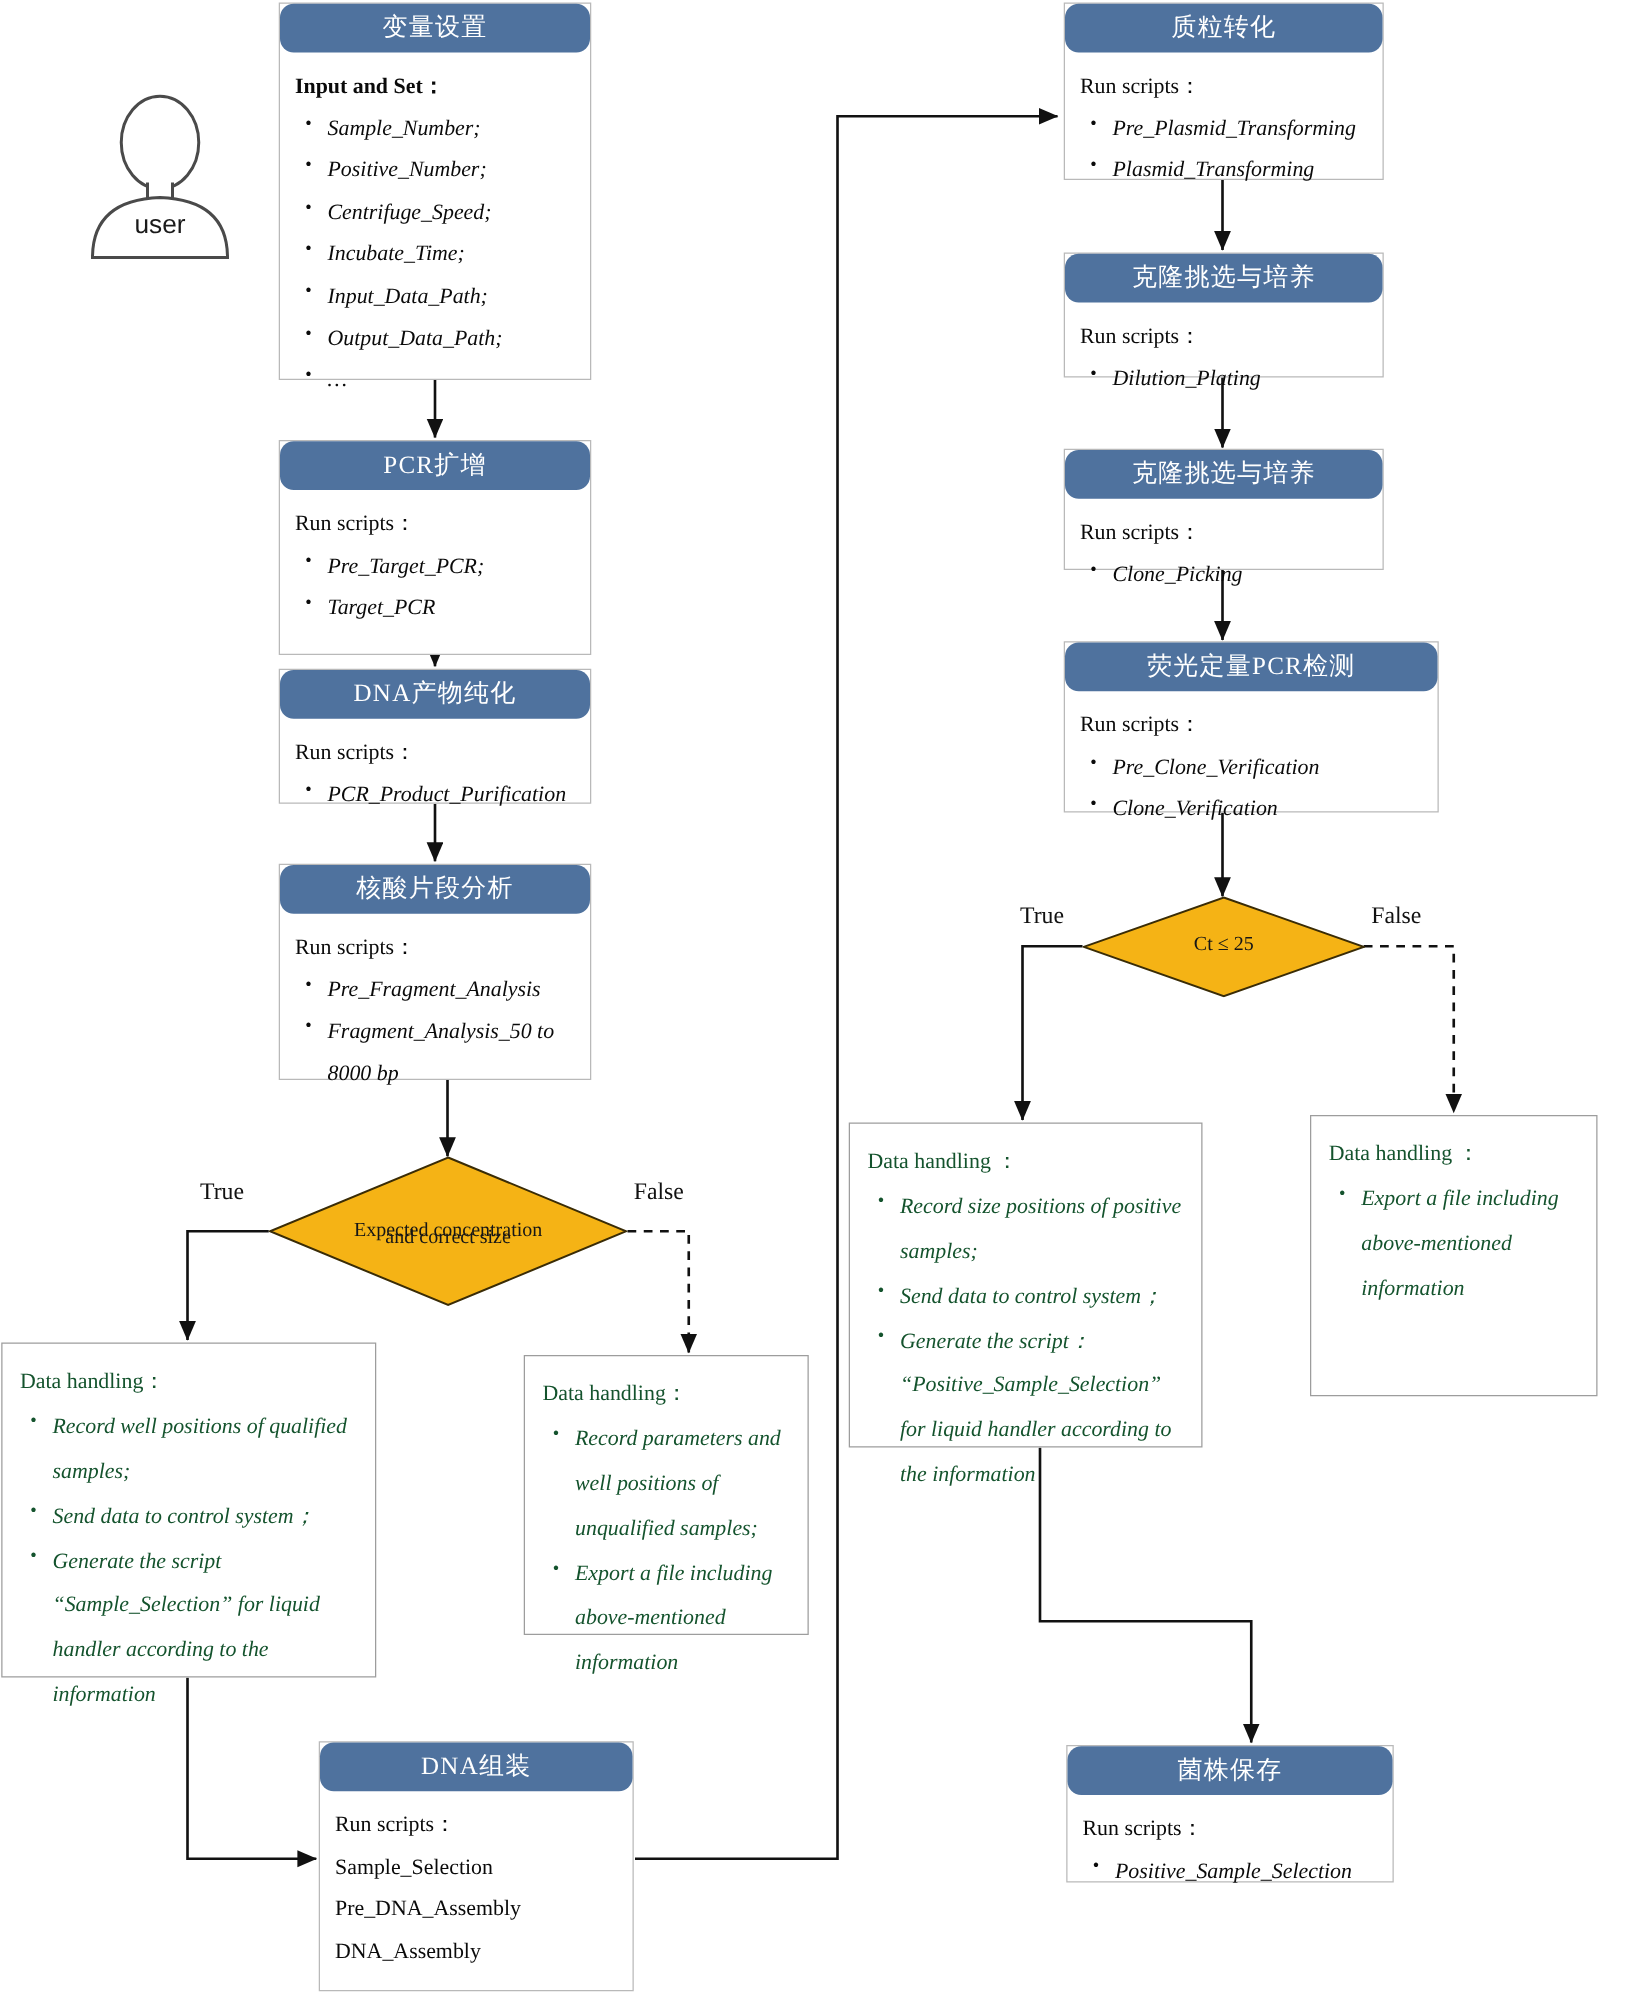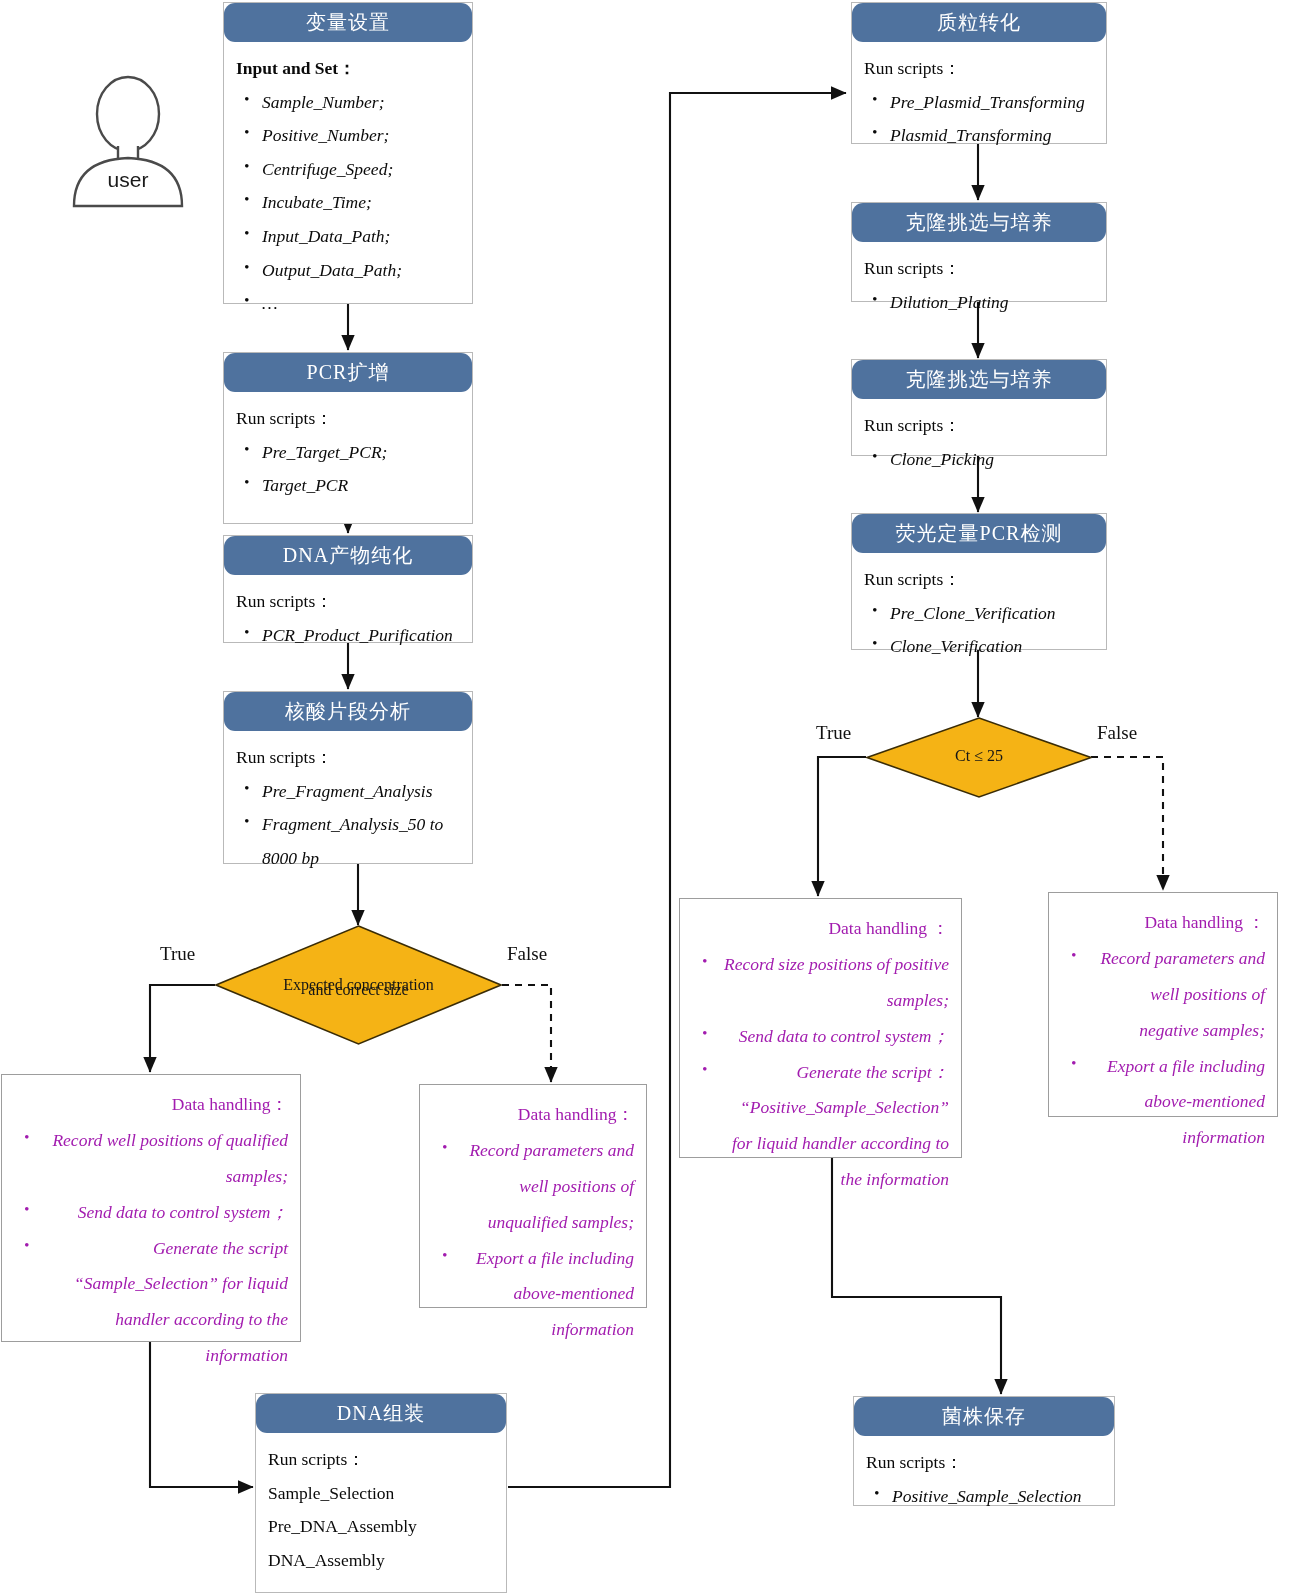--- a/index.html
+++ b/index.html
@@ -71,22 +71,21 @@
   }
 
   
   .dbox {
     position: absolute;
     background: #ffffff;
     border: 1px solid #9d9d9d;
     padding: 12px 12px 10px 14px;
     font-size: 17.5px;
     line-height: 2.05;
-    color: #a21caf;
-    text-align: right;
+    color: #14532d;
   }
   .dbox .lead { margin-bottom: 0; }
 
   
   .diamond {
     position: absolute;
   }
   .diamond svg { display: block; }
   .diamond .dlabel {
     position: absolute;
@@ -294,21 +293,21 @@
   <div class="node" style="left:851px; top:359px; width:256px; height:97px;">
     <div class="node-header">克隆挑选与培养</div>
     <div class="node-body">
       <div class="lead">Run scripts：</div>
       <ul class="bullets">
         <li>Clone_Picking</li>
       </ul>
     </div>
   </div>
 
-  <div class="node" style="left:851px; top:513px; width:256px; height:137px;">
+  <div class="node" style="left:851px; top:513px; width:300px; height:137px;">
     <div class="node-header">荧光定量PCR检测</div>
     <div class="node-body">
       <div class="lead">Run scripts：</div>
       <ul class="bullets">
         <li>Pre_Clone_Verification</li>
         <li>Clone_Verification</li>
       </ul>
     </div>
   </div>
 
@@ -326,21 +325,20 @@
     <ul class="bullets">
       <li>Record size positions of positive samples;</li>
       <li>Send data to control system；</li>
       <li>Generate the script： “Positive_Sample_Selection” for liquid handler according to the information</li>
     </ul>
   </div>
 
   <div class="dbox" style="left:1048px; top:892px; width:230px; height:225px;">
     <div class="lead">Data handling ：</div>
     <ul class="bullets">
-      <li>Record parameters and well positions of negative samples;</li>
       <li>Export a file including above-mentioned information</li>
     </ul>
   </div>
 
   <div class="node" style="left:853px; top:1396px; width:262px; height:110px;">
     <div class="node-header">菌株保存</div>
     <div class="node-body">
       <div class="lead">Run scripts：</div>
       <ul class="bullets">
         <li>Positive_Sample_Selection</li>

